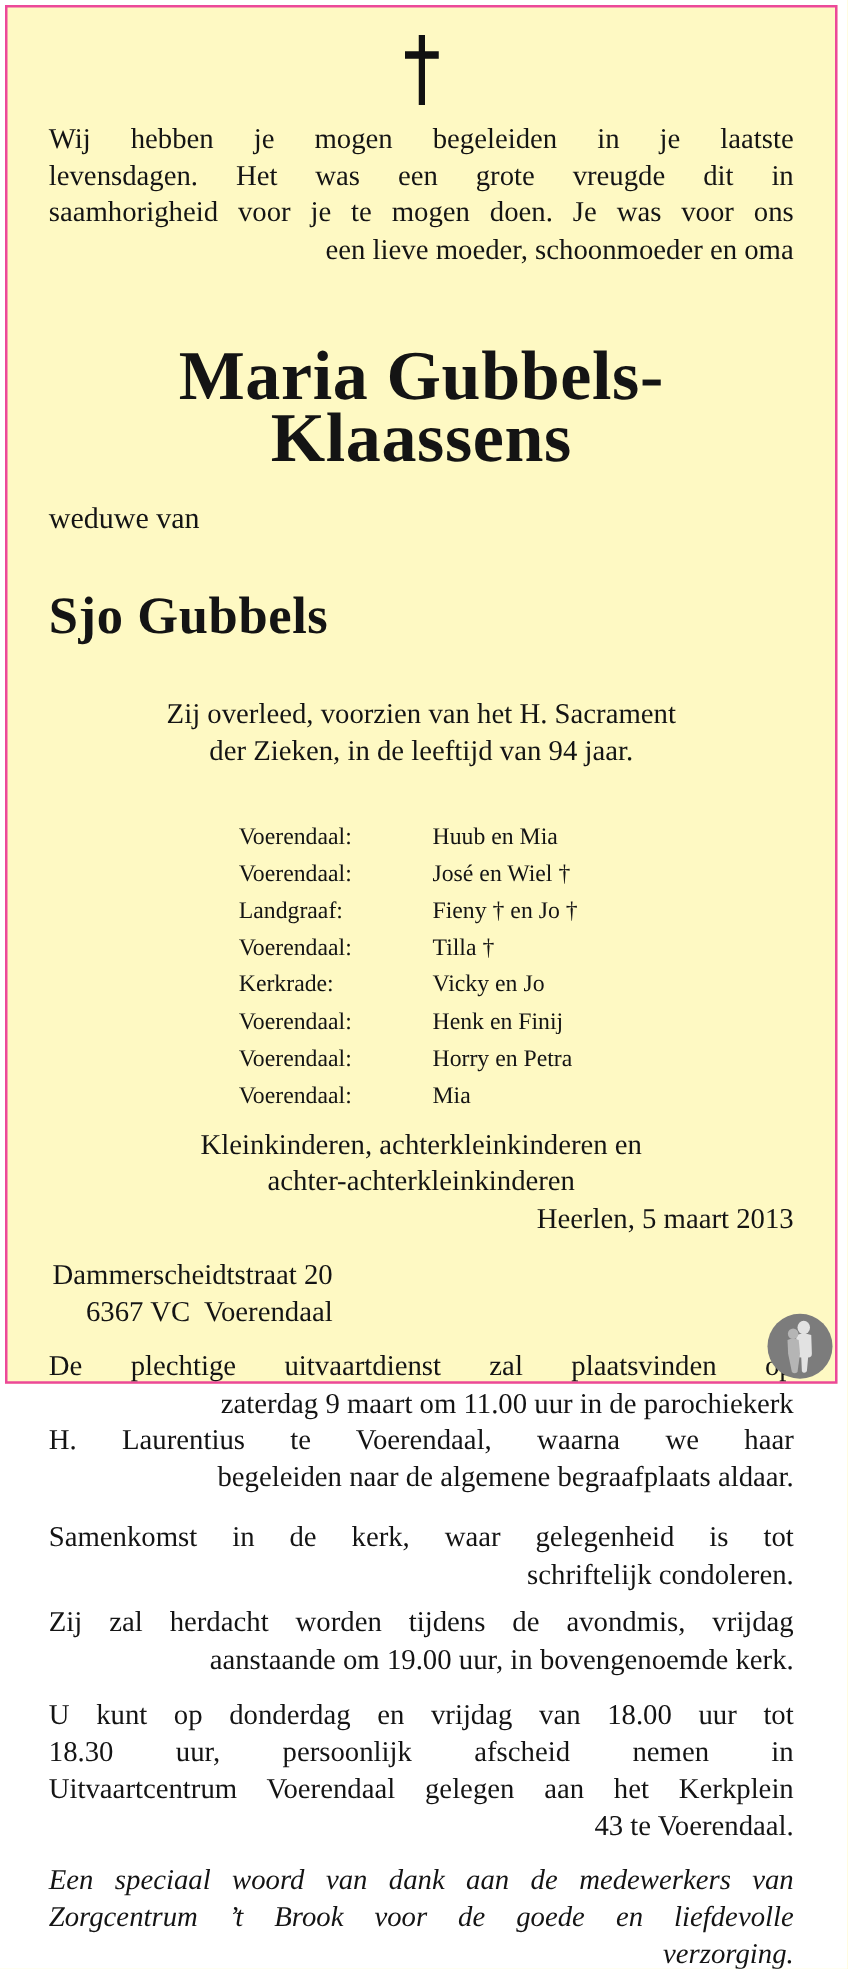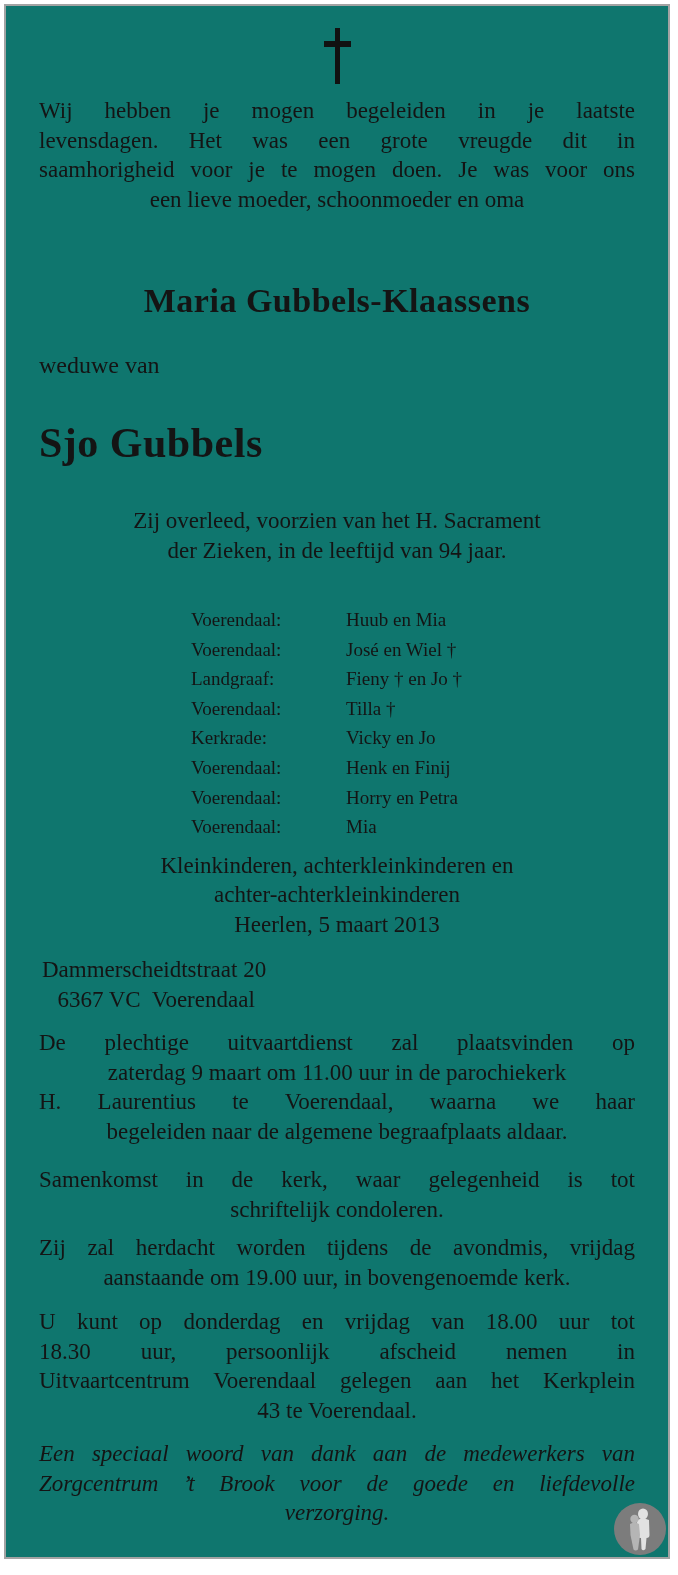--- a/index.html
+++ b/index.html
@@ -6,32 +6,32 @@
   body {
     width: 678px; height: 1575px;
     background: #ffffff;
     position: relative;
     font-family: "Liberation Serif", "DejaVu Serif", serif;
     color: #141414;
     overflow: hidden;
   }
   .sheet {
     position: absolute; left: 4px; top: 4px;
-    width: 666px; height: 1555px;
-    border: 2px solid #a3a3a3;
+    width: 666px; height: 1103px;
+    border: 2px solid #ec4899;
     box-sizing: border-box;
-    background: #0f766e;
+    background: #fef9c3;
   }
   .content { padding: 0 33px; }
 
   
   .tline {
     font-size: 23px;
     line-height: 29.5px;
-    text-align: center;
+    text-align: right;
     white-space: pre-wrap;
   }
   .tline.fill {
     text-align: justify;
     text-align-last: justify;
   }
   .center-block .tline { text-align: center; text-align-last: center; }
 
   
   .cross {
@@ -39,21 +39,21 @@
     width: 27px; height: 56px;
     margin: 22px auto 0 auto;
   }
   .cross .v { position: absolute; left: 11px; top: 0; width: 5px; height: 56px; background: #111; }
   .cross .h { position: absolute; left: 0; top: 13px; width: 27px; height: 6px; background: #111; }
 
   .intro { margin-top: 12px; }
 
   .name {
     margin-top: 62px;
-    font-size: 34px; font-weight: bold;
+    font-size: 56px; font-weight: bold;
     line-height: 50px; text-align: center;
     letter-spacing: 0.5px;
   }
   .relation {
     margin-top: 24px;
     font-size: 24px; line-height: 30px; 
   }
   .spouse {
     margin-top: 38px;
     font-size: 42px; font-weight: bold;

